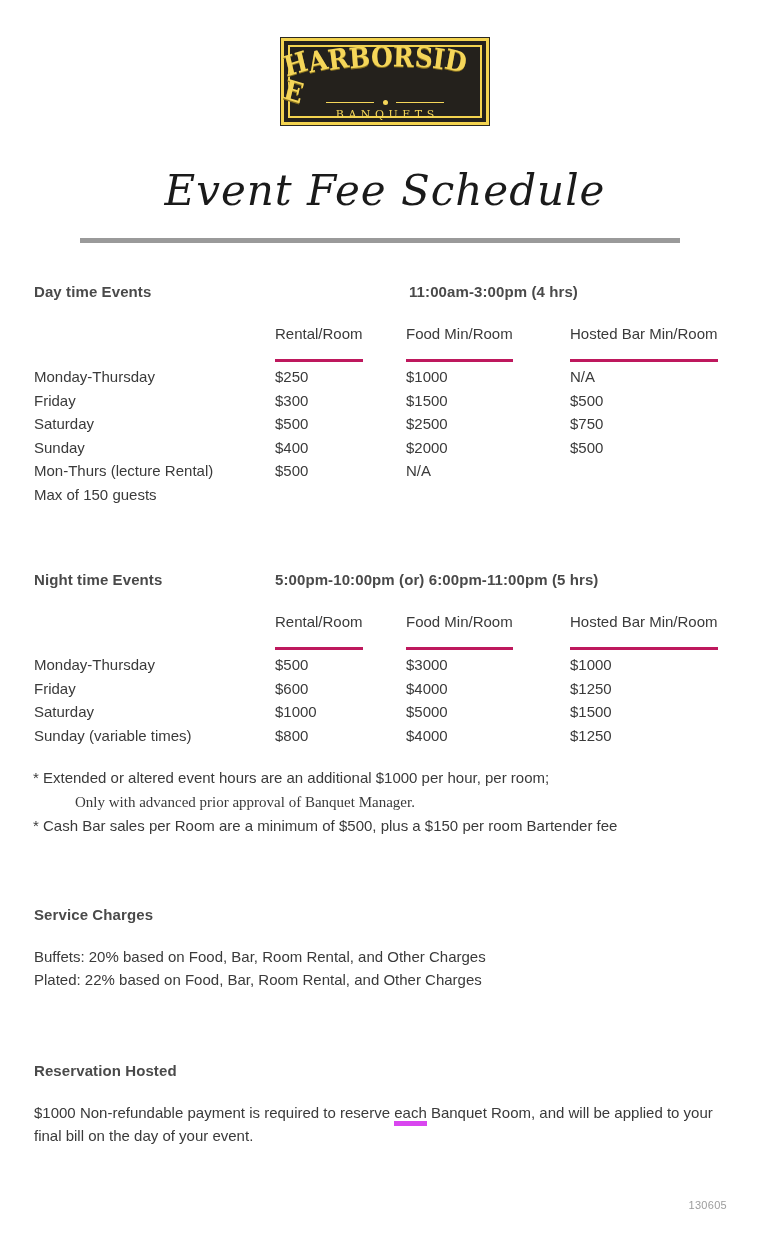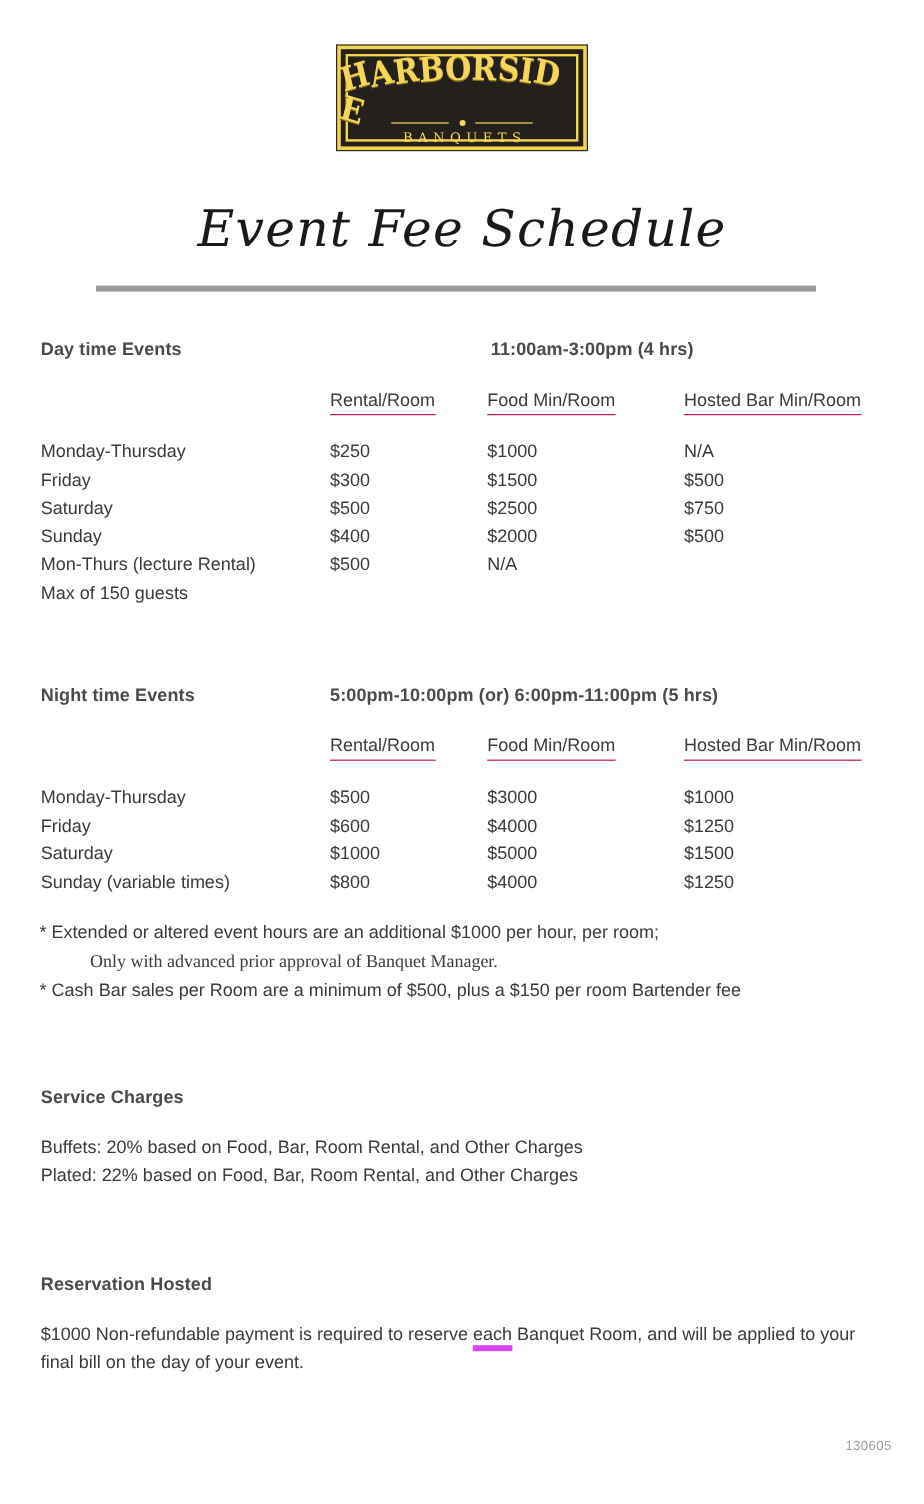--- a/index.html
+++ b/index.html
@@ -147,22 +147,22 @@
   .col-heads {
     display: flex;
     font-size: 15px;
     color: #3a3a3a;
   }
   .col-heads .ch {
     position: relative;
   }
   .col-heads .ch u {
     text-decoration: none;
-    border-bottom: 1px solid #be185d;
-    padding-bottom: 3px;
+    border-bottom: 3px solid #be185d;
+    padding-bottom: 17px;
   }
 
   .rows { font-size: 15px; color: #3a3a3a; }
   .row {
     display: flex;
     line-height: 23.5px;
   }
   .c-day   { width: 241px; }
   .c-col1  { width: 131px; }
   .c-col2  { width: 164px; }
@@ -201,21 +201,21 @@
     color: #3a3a3a;
   }
   .block p .ul {
     border-bottom: 5px solid #d946ef;
   }
 
   
   .footer-code {
     position: absolute;
     top: 1199px;
-    left: 16px;
+    left: 0;
     width: 727px;
     text-align: right;
     font-size: 11px;
     color: #9d9d9d;
     letter-spacing: 0.3px;
   }
 </style>
 </head>
 <body>
 

